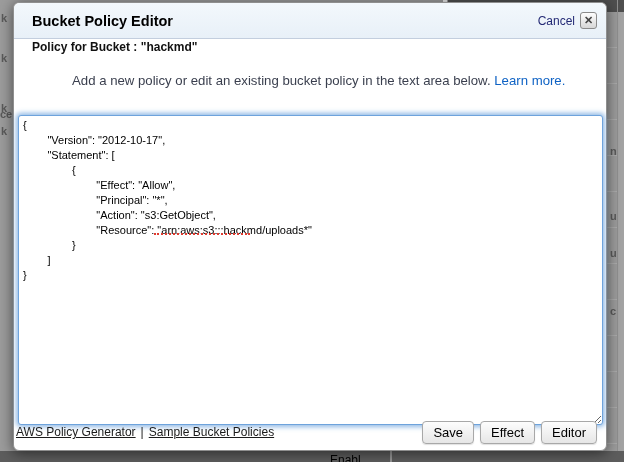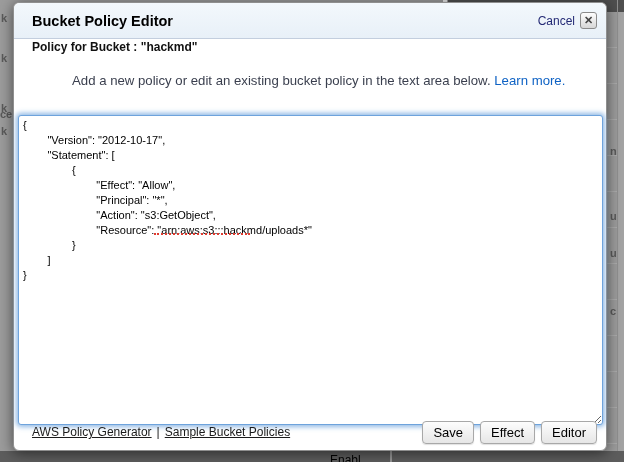--- a/index.html
+++ b/index.html
@@ -64,21 +64,21 @@
     white-space:pre; overflow:auto; tab-size:8;
     background:#fff;
   }
   .spellcheck-squiggle {
     position:absolute; left:136px; top:106px; width:96px; height:14px;
     border-bottom:2px dotted #e03b30; pointer-events:none;
   }
 
   .footer {
     position:absolute; left:0; right:0; bottom:0; height:32px;
-    display:flex; align-items:center; padding:0 9px 4px 18px;
+    display:flex; align-items:center; padding:0 9px 4px 2px;
   }
   .footer-link { font-size:12px; color:#1b1b1b; text-decoration:underline; cursor:pointer; }
   .link-sep { font-size:12px; color:#1b1b1b; margin:0 5px; }
   .footer-spacer { flex:1; }
   .btn {
     font-family:"Liberation Sans", sans-serif;
     font-size:13px; color:#000;
     padding:3px 10px; margin-left:6px;
     border:1px solid #a8a8a8; border-radius:4px;
     background:linear-gradient(#fdfdfd,#e6e6e6);

